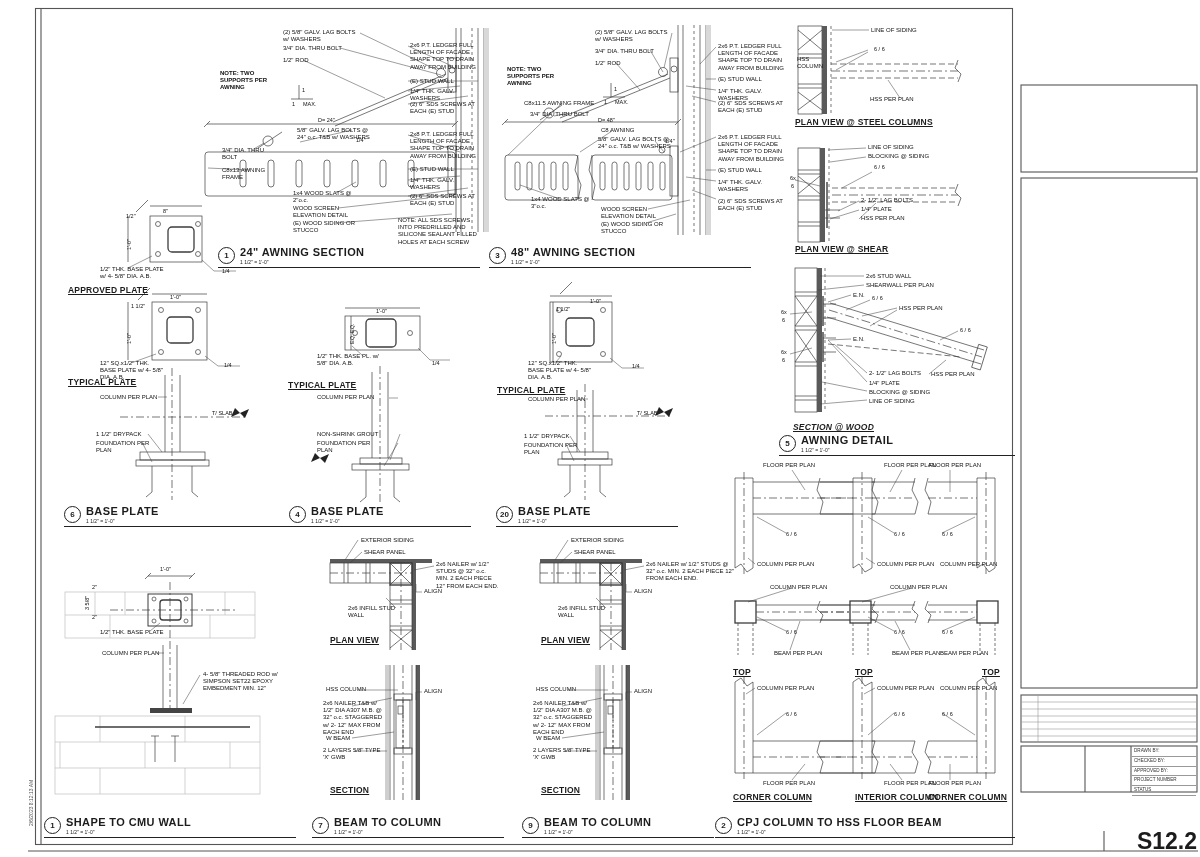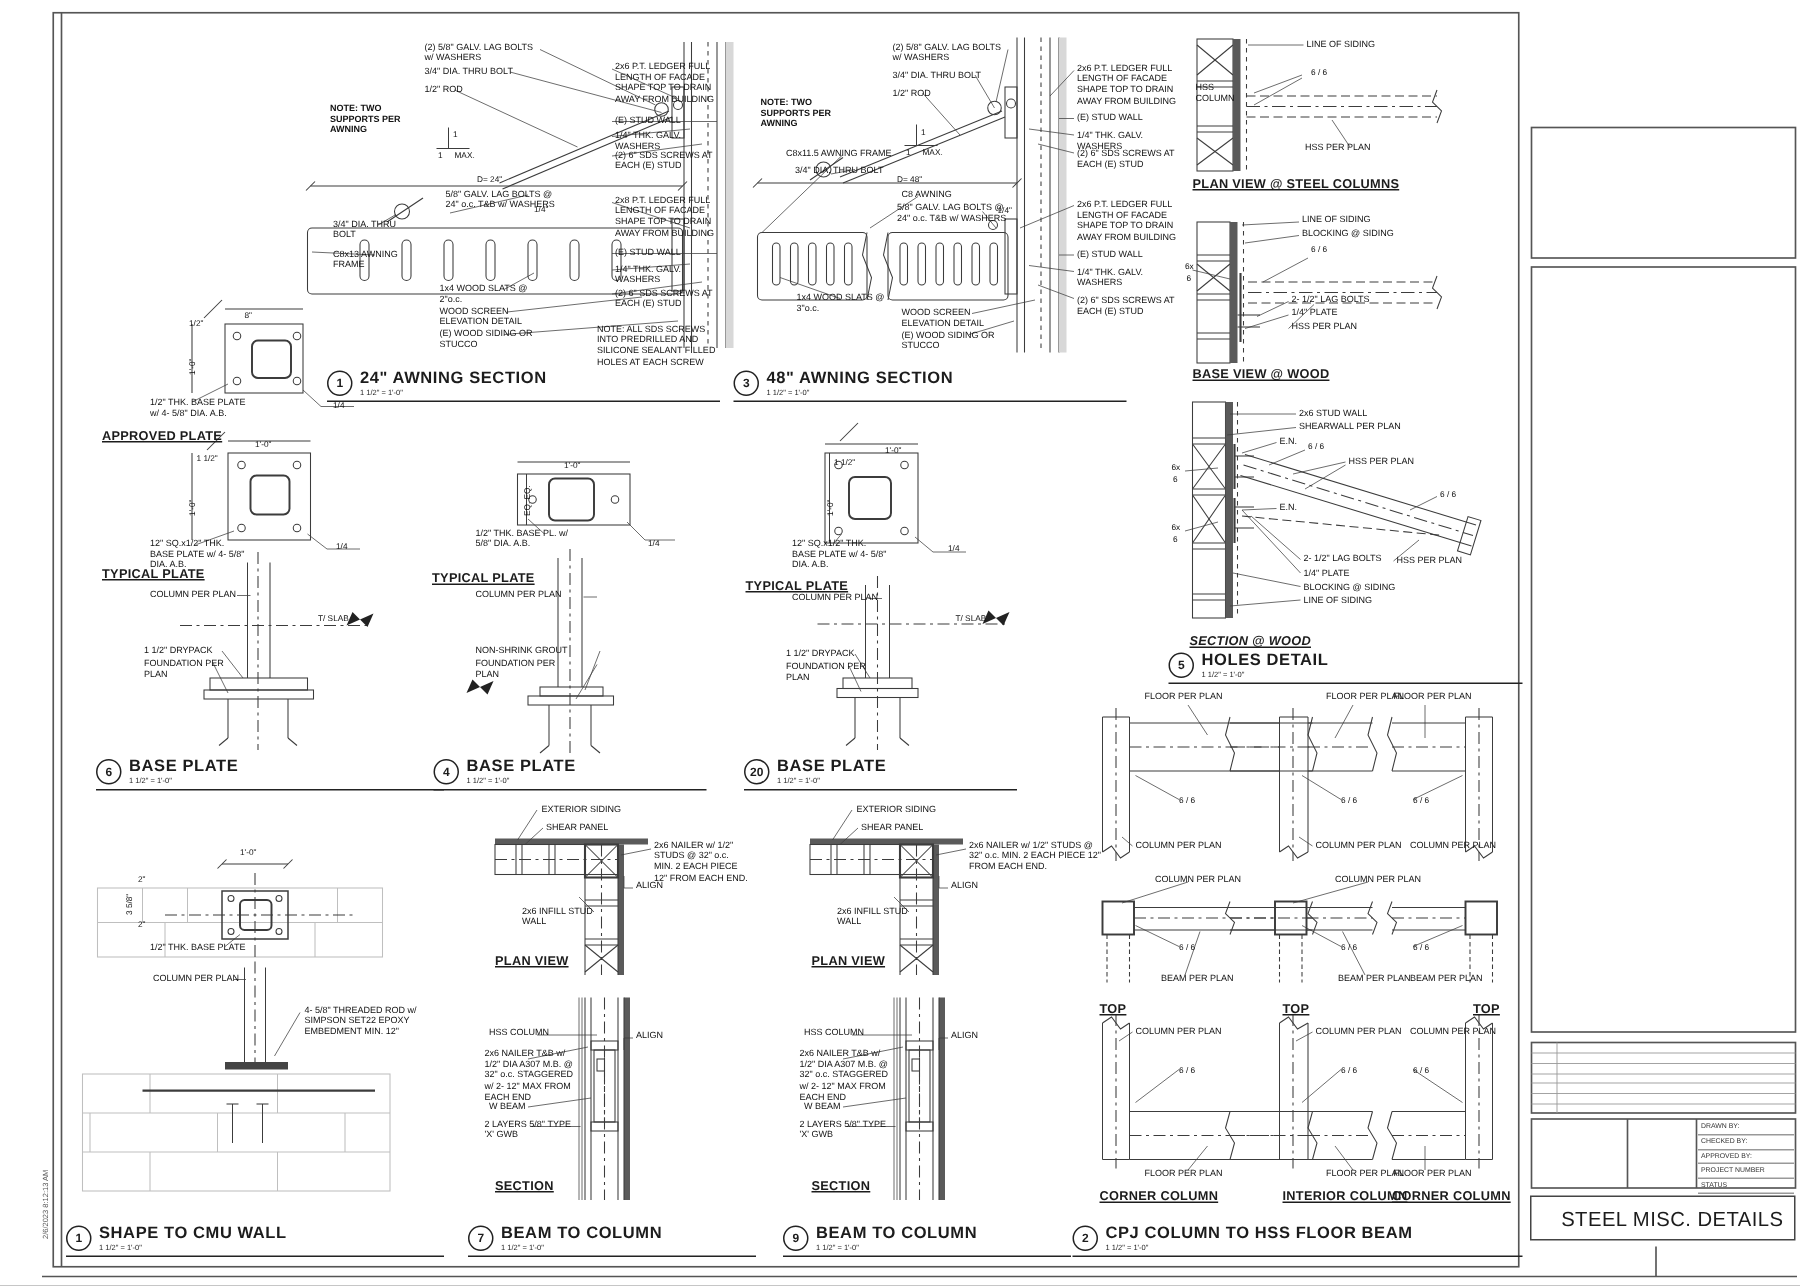--- a/index.html
+++ b/index.html
@@ -787,21 +787,21 @@
       <div class="ann" style="left: 940px; top: 685px; white-space: nowrap;">COLUMN PER PLAN</div>
       <div class="ann w" style="left: 786px; top: 711px; white-space: nowrap;">6 / 6</div>
       <div class="ann w" style="left: 894px; top: 711px; white-space: nowrap;">6 / 6</div>
       <div class="ann w" style="left: 942px; top: 711px; white-space: nowrap;">6 / 6</div>
       <div class="ann" style="left: 763px; top: 780px; white-space: nowrap;">FLOOR PER PLAN</div>
       <div class="ann" style="left: 884px; top: 780px; white-space: nowrap;">FLOOR PER PLAN</div>
       <div class="ann" style="left: 929px; top: 780px; white-space: nowrap;">FLOOR PER PLAN</div>
     </div>
 <div id="layer-views">
       <div class="view-label" style="left: 795px; top: 117px;">PLAN VIEW @ STEEL COLUMNS</div>
-      <div class="view-label" style="left: 795px; top: 244px;">BASE VIEW @ WOOD</div>
+      <div class="view-label" style="left: 795px; top: 244px;">PLAN VIEW @ SHEAR</div>
       <div class="view-label" style="left: 793px; top: 422px; font-style: italic;">SECTION @ WOOD</div>
       <div class="view-label" style="left: 68px; top: 285px;">APPROVED PLATE</div>
       <div class="view-label" style="left: 68px; top: 377px;">TYPICAL PLATE</div>
       <div class="view-label" style="left: 288px; top: 380px;">TYPICAL PLATE</div>
       <div class="view-label" style="left: 497px; top: 385px;">TYPICAL PLATE</div>
       <div class="view-label" style="left: 330px; top: 635px;">PLAN VIEW</div>
       <div class="view-label" style="left: 541px; top: 635px;">PLAN VIEW</div>
       <div class="view-label" style="left: 330px; top: 785px;">SECTION</div>
       <div class="view-label" style="left: 541px; top: 785px;">SECTION</div>
       <div class="view-label" style="left: 733px; top: 667px;">TOP</div>
@@ -843,21 +843,21 @@
       <div class="detail-title" style="left: 496px; top: 505px; width: 182px;">
         <span class="bubble">20</span>
         <span class="dt-text">
           <span class="dt-name">BASE PLATE</span>
           <span class="dt-scale">1 1/2" = 1'-0"</span>
         </span>
       </div>
       <div class="detail-title" style="left: 779px; top: 434px; width: 236px;">
         <span class="bubble">5</span>
         <span class="dt-text">
-          <span class="dt-name">HOLES DETAIL</span>
+          <span class="dt-name">AWNING DETAIL</span>
           <span class="dt-scale">1 1/2" = 1'-0"</span>
         </span>
       </div>
       <div class="detail-title" style="left: 44px; top: 816px; width: 252px;">
         <span class="bubble">1</span>
         <span class="dt-text">
           <span class="dt-name">SHAPE TO CMU WALL</span>
           <span class="dt-scale">1 1/2" = 1'-0"</span>
         </span>
       </div>
@@ -877,23 +877,21 @@
       </div>
       <div class="detail-title" style="left: 715px; top: 816px; width: 300px;">
         <span class="bubble">2</span>
         <span class="dt-text">
           <span class="dt-name">CPJ COLUMN TO HSS FLOOR BEAM</span>
           <span class="dt-scale">1 1/2" = 1'-0"</span>
         </span>
       </div>
     </div>
 
-<div class="tb-title">
-  <span>STEEL MISC. DETAILS</span>
-</div>
+<div class="tb-number">S12.2</div>
 <div class="tb-labels" id="tb-labels">
       <div class="tb-row">DRAWN BY:</div>
       <div class="tb-row">CHECKED BY:</div>
       <div class="tb-row">APPROVED BY:</div>
       <div class="tb-row">PROJECT NUMBER</div>
       <div class="tb-row">STATUS</div>
     </div>
 <div class="plot-stamp">2/6/2023 8:12:13 AM</div>
 
 </div>

